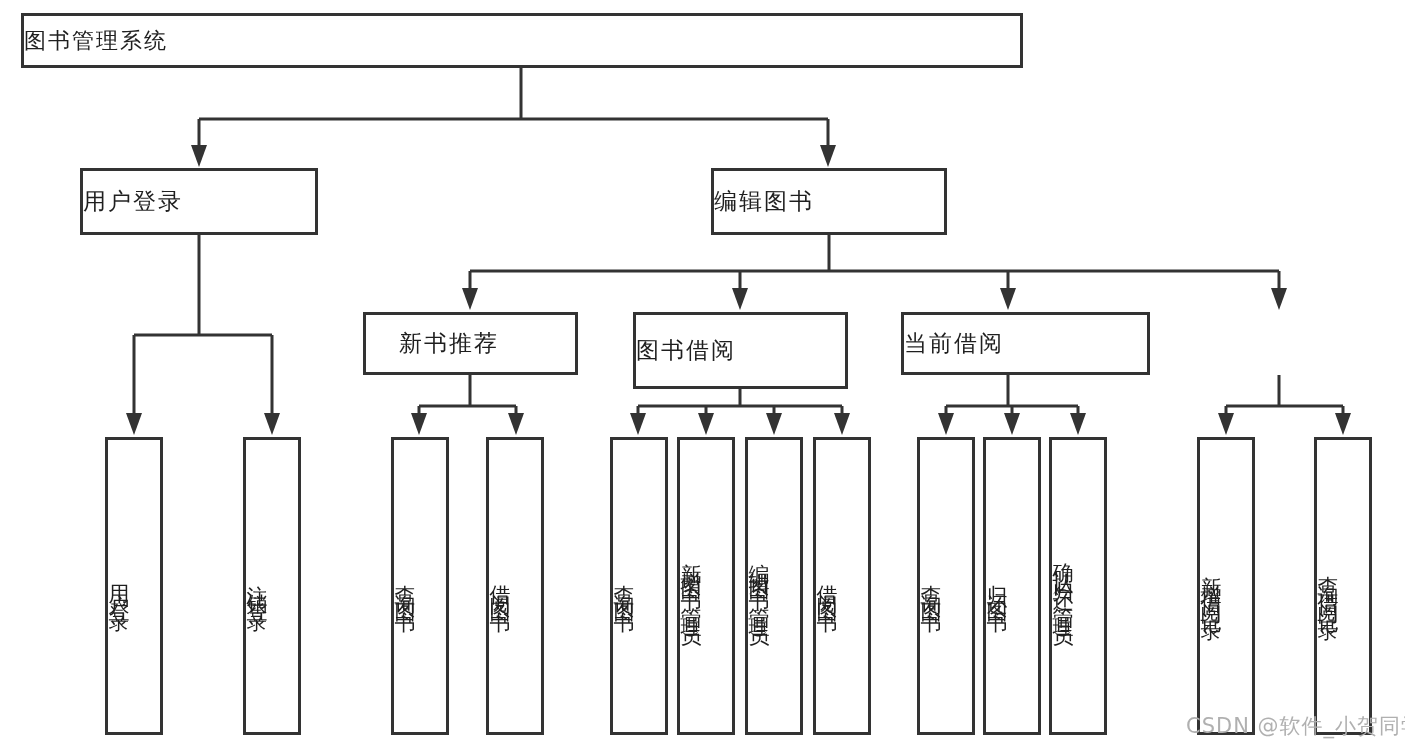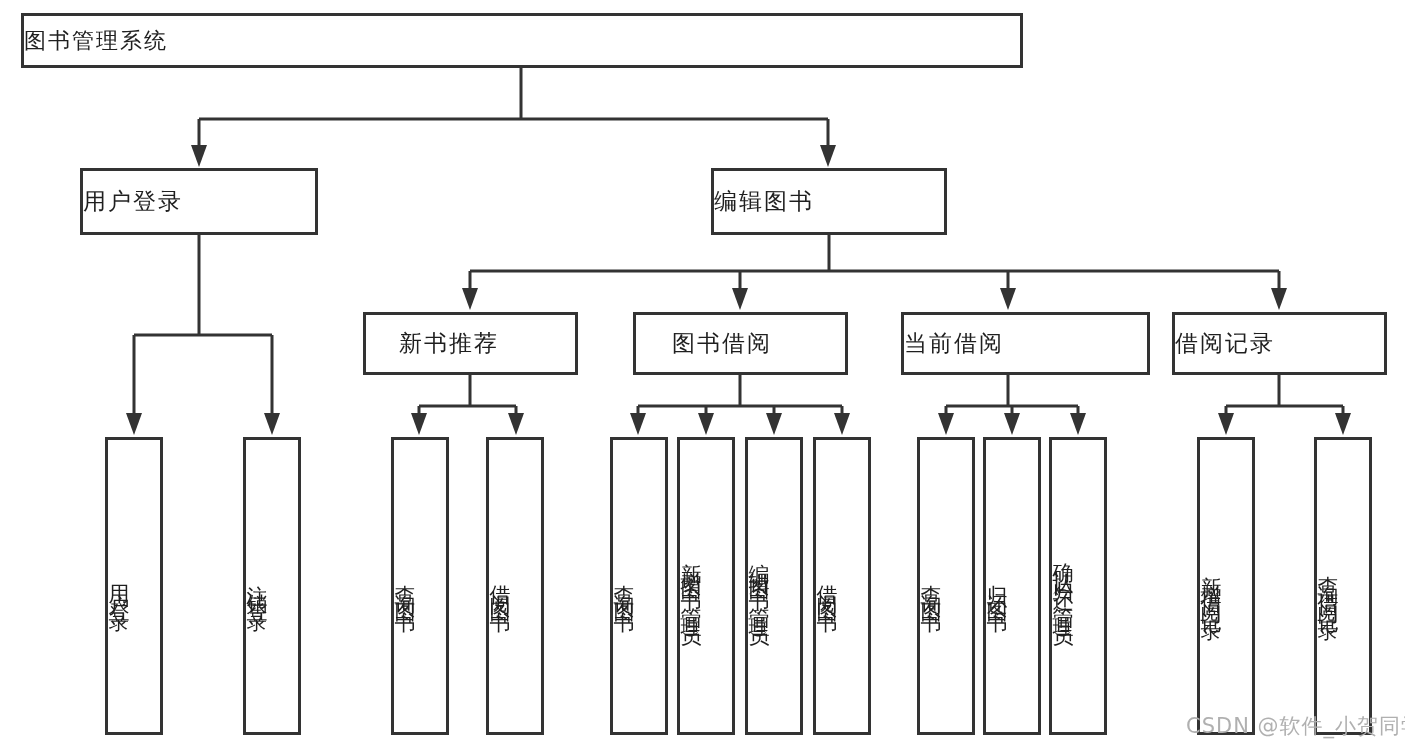--- a/index.html
+++ b/index.html
@@ -115,28 +115,25 @@
   <div class="box" style="left:80px; top:168px; width:238px; height:67px;">
     <span class="h-label">用户登录</span>
   </div>
   <div class="box" style="left:711px; top:168px; width:236px; height:67px;">
     <span class="h-label">编辑图书</span>
   </div>
 
   <div class="box" style="left:363px; top:312px; width:215px; height:63px;padding-left:33px;">
     <span class="h-label">新书推荐</span>
   </div>
-  <div class="box" style="left:633px; top:312px; width:215px; height:63px;padding-left:36px;">
+  <div class="box" style="left:633px; top:312px; width:215px; height:77px;">
     <span class="h-label">图书借阅</span>
   </div>
   <div class="box" style="left:901px; top:312px; width:249px; height:63px;">
     <span class="h-label">当前借阅</span>
-  </div>
-  <div class="box" style="left:1172px; top:312px; width:215px; height:63px;">
-    <span class="h-label">借阅记录</span>
   </div>
 
   <div class="box leaf" style="left:105px;">
     <span class="v-label">用户登录</span>
   </div>
   <div class="box leaf" style="left:243px;">
     <span class="v-label">注销登录</span>
   </div>
 
   <div class="box leaf" style="left:391px;">

